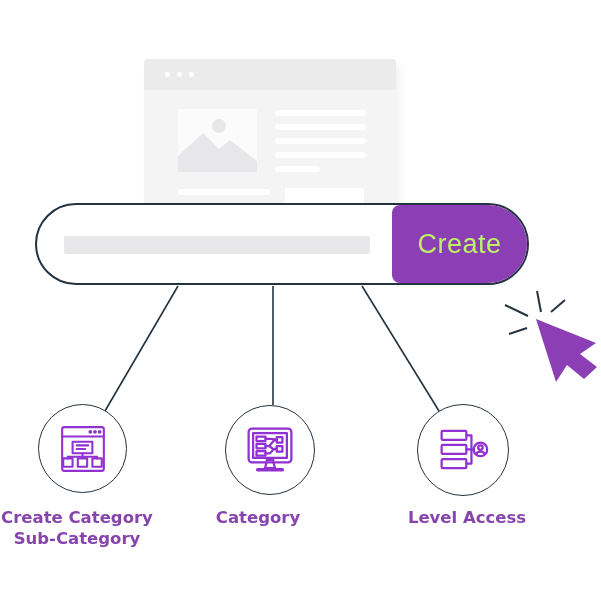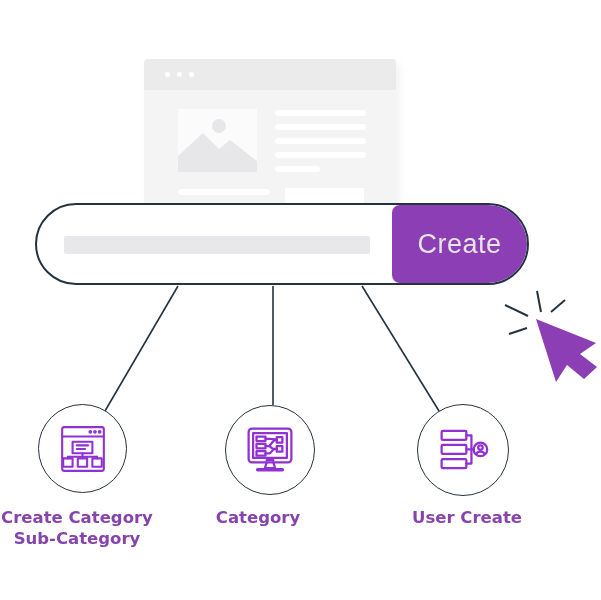--- a/index.html
+++ b/index.html
@@ -21,21 +21,21 @@
   .bbox  { position:absolute; left:141px; top:129px; width:79px; height:26px; background:#ffffff; }
 
   
   .bar { position:absolute; left:35px; top:203px; width:494px; height:82px; background:#ffffff;
          border:2px solid #24333f; border-radius:41px; }
   .bar-input { position:absolute; left:27px; top:31px; width:306px; height:18px;
                background:#e8e8ea; border-radius:2px; }
   .bar-btn { position:absolute; right:0; top:0; height:78px; width:135px; border:none;
              background:#8c3eb5; border-radius:8px 39px 39px 8px;
              display:flex; align-items:center; justify-content:center;
-             color:#e5e5e5; font-size:27px; font-family:"Liberation Sans", sans-serif;
+             color:#bef264; font-size:27px; font-family:"Liberation Sans", sans-serif;
              letter-spacing:0.5px; cursor:pointer; }
 
   
   .decor { position:absolute; left:0; top:0; width:601px; height:600px; pointer-events:none; }
 
   
   .feature-circle { position:absolute; background:#ffffff; border:1.5px solid #24333f;
                     border-radius:50%; display:flex; align-items:center; justify-content:center; }
   .fc1 { left:38px;  top:404px; width:89px; height:89px; }
   .fc2 { left:225px; top:405px; width:90px; height:90px; }
@@ -147,16 +147,16 @@
   </div>
 
   <div class="feature-label fl1">
     <div>Create Category</div>
     <div>Sub-Category</div>
   </div>
   <div class="feature-label fl2">
     <div>Category</div>
   </div>
   <div class="feature-label fl3">
-    <div>User Create</div>
+    <div>Level Access</div>
   </div>
 
 </div>
 
 </body></html>

